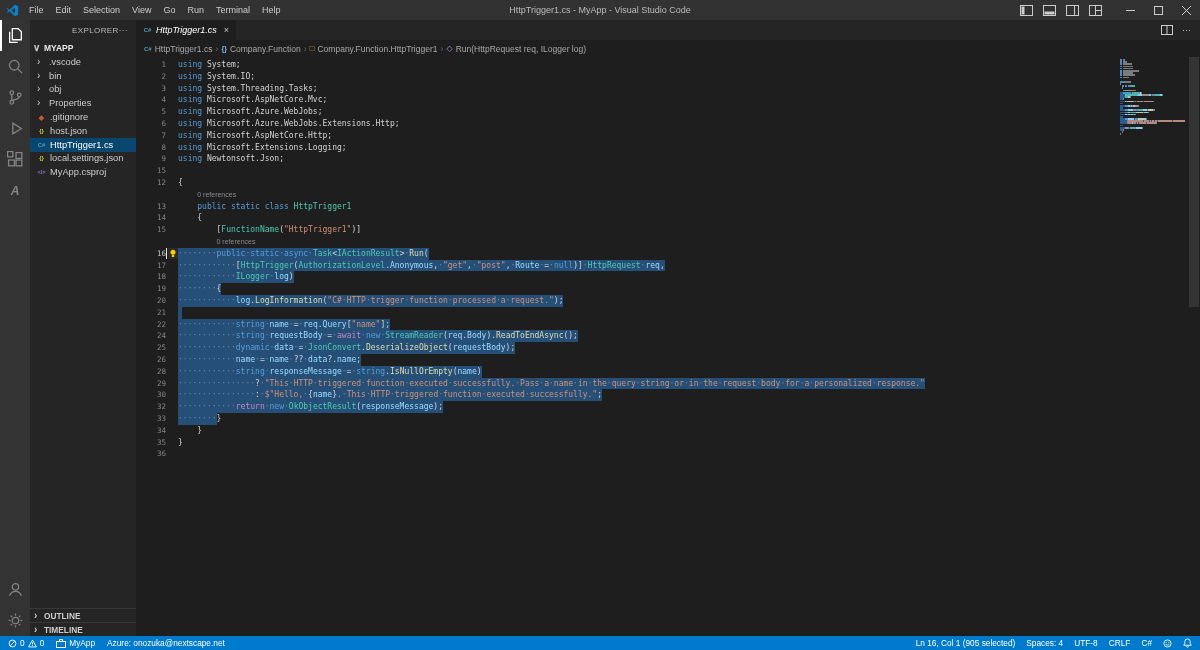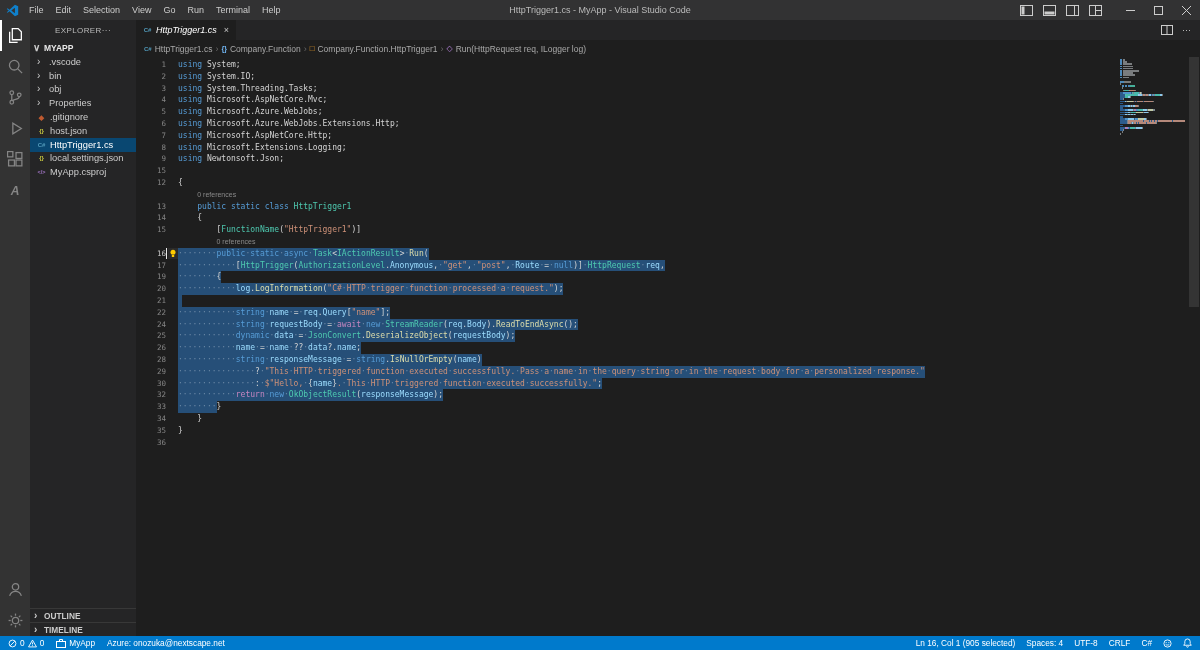--- a/index.html
+++ b/index.html
@@ -25,21 +25,21 @@
   .activitybar { width:30px; background:#333333; display:flex; flex-direction:column; flex:0 0 auto; }
   .ab-item { height:31px; display:flex; align-items:center; justify-content:center; }
   .ab-item svg { width:17px; height:17px; stroke:#858585; fill:none; stroke-width:1.2; }
   .ab-item.active svg { stroke:#ffffff; }
   .ab-item.active { box-shadow:inset 2px 0 0 #ffffff; }
   .ab-spacer { flex:1; }
   .azure-a { font-style:italic; font-weight:bold; font-size:12px; color:#858585; }
 
   .sidebar { width:106px; background:#252526; color:#cccccc; display:flex; flex-direction:column;
     flex:0 0 auto; }
-  .sb-title { height:20px; display:flex; align-items:center; justify-content:center;
+  .sb-title { height:20px; display:flex; align-items:center; justify-content:flex-end;
     padding:0 8px; font-size:8px; color:#bbbbbb; letter-spacing:0.4px; }
   .ws-row { height:15px; display:flex; align-items:center; gap:3px; font-weight:bold;
     font-size:8.5px; color:#e8e8e8; padding-left:3px; }
   .tree { }
   .tree-row { height:13.8px; display:flex; align-items:center; gap:4px; padding-left:7px;
     font-size:9.3px; color:#cccccc; cursor:pointer; white-space:nowrap; }
   .tree-row.selected { background:#094771; color:#ffffff; }
   .tree-chevron { width:8px; font-size:10px; line-height:1; color:#cccccc; }
   .tree-icon { width:9px; font-size:6px; font-weight:bold; text-align:center; line-height:1; }
   .json-icon { color:#cbcb41; } .csharp-icon { color:#519aba; }
@@ -326,20 +326,21 @@
             <div class="code-row"><span class="gutter"></span><span class="line-content codelens" style="padding-left: 31.264px;">0 references</span></div>
             <div class="code-row"><span class="gutter">13</span><span class="line-content"><span class="tk-pln">    </span><span class="tk-kw">public static class </span><span class="tk-type">HttpTrigger1</span></span></div>
             <div class="code-row"><span class="gutter">14</span><span class="line-content"><span class="tk-pln">    {</span></span></div>
             <div class="code-row"><span class="gutter">15</span><span class="line-content"><span class="tk-pln">        [</span><span class="tk-type">FunctionName</span><span class="tk-pln">(</span><span class="tk-str">"HttpTrigger1"</span><span class="tk-pln">)]</span></span></div>
             <div class="code-row"><span class="gutter"></span><span class="line-content codelens" style="padding-left: 50.528px;">0 references</span></div>
             <div class="code-row"><span class="gutter active">16</span><span class="line-content"><span class="sel"><span class="wsdot">········</span><span class="tk-kw">public</span><span class="wsdot">·</span><span class="tk-kw">static</span><span class="wsdot">·</span><span class="tk-kw">async</span><span class="wsdot">·</span><span class="tk-type">Task</span><span class="tk-pln">&lt;</span><span class="tk-type">IActionResult</span><span class="tk-pln">&gt;</span><span class="wsdot">·</span><span class="tk-fn">Run</span><span class="tk-pln">(</span></span><span class="cursor"></span><span class="lightbulb"><svg width="8" height="9" viewBox="0 0 8 9">
                     <circle cx="4" cy="3.2" r="2.5" fill="#ffcc00"></circle>
                     <rect x="2.8" y="6" width="2.4" height="2" fill="#ffcc00"></rect>
                   </svg></span></span></div>
             <div class="code-row"><span class="gutter">17</span><span class="line-content"><span class="sel"><span class="wsdot">············</span><span class="tk-pln">[</span><span class="tk-type">HttpTrigger</span><span class="tk-pln">(</span><span class="tk-type">AuthorizationLevel</span><span class="tk-pln">.</span><span class="tk-var">Anonymous</span><span class="tk-pln">,</span><span class="wsdot">·</span><span class="tk-str">"get"</span><span class="tk-pln">,</span><span class="wsdot">·</span><span class="tk-str">"post"</span><span class="tk-pln">,</span><span class="wsdot">·</span><span class="tk-var">Route</span><span class="wsdot">·</span><span class="tk-pln">=</span><span class="wsdot">·</span><span class="tk-kw">null</span><span class="tk-pln">)]</span><span class="wsdot">·</span><span class="tk-type">HttpRequest</span><span class="wsdot">·</span><span class="tk-var">req</span><span class="tk-pln">,</span></span></span></div>
+            <div class="code-row"><span class="gutter">18</span><span class="line-content"><span class="sel"><span class="wsdot">············</span><span class="tk-type">ILogger</span><span class="wsdot">·</span><span class="tk-var">log</span><span class="tk-pln">)</span></span></span></div>
             <div class="code-row"><span class="gutter">19</span><span class="line-content"><span class="sel"><span class="wsdot">········</span><span class="tk-pln">{</span></span></span></div>
             <div class="code-row"><span class="gutter">20</span><span class="line-content"><span class="sel"><span class="wsdot">············</span><span class="tk-var">log</span><span class="tk-pln">.</span><span class="tk-fn">LogInformation</span><span class="tk-pln">(</span><span class="tk-str">"C#</span><span class="wsdot">·</span><span class="tk-str">HTTP</span><span class="wsdot">·</span><span class="tk-str">trigger</span><span class="wsdot">·</span><span class="tk-str">function</span><span class="wsdot">·</span><span class="tk-str">processed</span><span class="wsdot">·</span><span class="tk-str">a</span><span class="wsdot">·</span><span class="tk-str">request."</span><span class="tk-pln">);</span></span></span></div>
             <div class="code-row"><span class="gutter">21</span><span class="line-content"><span class="sel sel-empty"></span></span></div>
             <div class="code-row"><span class="gutter">22</span><span class="line-content"><span class="sel"><span class="wsdot">············</span><span class="tk-kw">string</span><span class="wsdot">·</span><span class="tk-var">name</span><span class="wsdot">·</span><span class="tk-pln">=</span><span class="wsdot">·</span><span class="tk-var">req</span><span class="tk-pln">.</span><span class="tk-var">Query</span><span class="tk-pln">[</span><span class="tk-str">"name"</span><span class="tk-pln">];</span></span></span></div>
             <div class="code-row"><span class="gutter">24</span><span class="line-content"><span class="sel"><span class="wsdot">············</span><span class="tk-kw">string</span><span class="wsdot">·</span><span class="tk-var">requestBody</span><span class="wsdot">·</span><span class="tk-pln">=</span><span class="wsdot">·</span><span class="tk-ctrl">await</span><span class="wsdot">·</span><span class="tk-kw">new</span><span class="wsdot">·</span><span class="tk-type">StreamReader</span><span class="tk-pln">(</span><span class="tk-var">req</span><span class="tk-pln">.</span><span class="tk-var">Body</span><span class="tk-pln">).</span><span class="tk-fn">ReadToEndAsync</span><span class="tk-pln">();</span></span></span></div>
             <div class="code-row"><span class="gutter">25</span><span class="line-content"><span class="sel"><span class="wsdot">············</span><span class="tk-kw">dynamic</span><span class="wsdot">·</span><span class="tk-var">data</span><span class="wsdot">·</span><span class="tk-pln">=</span><span class="wsdot">·</span><span class="tk-type">JsonConvert</span><span class="tk-pln">.</span><span class="tk-fn">DeserializeObject</span><span class="tk-pln">(</span><span class="tk-var">requestBody</span><span class="tk-pln">);</span></span></span></div>
             <div class="code-row"><span class="gutter">26</span><span class="line-content"><span class="sel"><span class="wsdot">············</span><span class="tk-var">name</span><span class="wsdot">·</span><span class="tk-pln">=</span><span class="wsdot">·</span><span class="tk-var">name</span><span class="wsdot">·</span><span class="tk-pln">??</span><span class="wsdot">·</span><span class="tk-var">data</span><span class="tk-pln">?.</span><span class="tk-var">name</span><span class="tk-pln">;</span></span></span></div>
             <div class="code-row"><span class="gutter">28</span><span class="line-content"><span class="sel"><span class="wsdot">············</span><span class="tk-kw">string</span><span class="wsdot">·</span><span class="tk-var">responseMessage</span><span class="wsdot">·</span><span class="tk-pln">=</span><span class="wsdot">·</span><span class="tk-kw">string</span><span class="tk-pln">.</span><span class="tk-fn">IsNullOrEmpty</span><span class="tk-pln">(</span><span class="tk-var">name</span><span class="tk-pln">)</span></span></span></div>
             <div class="code-row"><span class="gutter">29</span><span class="line-content"><span class="sel"><span class="wsdot">················</span><span class="tk-pln">?</span><span class="wsdot">·</span><span class="tk-str">"This</span><span class="wsdot">·</span><span class="tk-str">HTTP</span><span class="wsdot">·</span><span class="tk-str">triggered</span><span class="wsdot">·</span><span class="tk-str">function</span><span class="wsdot">·</span><span class="tk-str">executed</span><span class="wsdot">·</span><span class="tk-str">successfully.</span><span class="wsdot">·</span><span class="tk-str">Pass</span><span class="wsdot">·</span><span class="tk-str">a</span><span class="wsdot">·</span><span class="tk-str">name</span><span class="wsdot">·</span><span class="tk-str">in</span><span class="wsdot">·</span><span class="tk-str">the</span><span class="wsdot">·</span><span class="tk-str">query</span><span class="wsdot">·</span><span class="tk-str">string</span><span class="wsdot">·</span><span class="tk-str">or</span><span class="wsdot">·</span><span class="tk-str">in</span><span class="wsdot">·</span><span class="tk-str">the</span><span class="wsdot">·</span><span class="tk-str">request</span><span class="wsdot">·</span><span class="tk-str">body</span><span class="wsdot">·</span><span class="tk-str">for</span><span class="wsdot">·</span><span class="tk-str">a</span><span class="wsdot">·</span><span class="tk-str">personalized</span><span class="wsdot">·</span><span class="tk-str">response."</span></span></span></div>
             <div class="code-row"><span class="gutter">30</span><span class="line-content"><span class="sel"><span class="wsdot">················</span><span class="tk-pln">:</span><span class="wsdot">·</span><span class="tk-str">$"Hello,</span><span class="wsdot">·</span><span class="tk-pln">{</span><span class="tk-var">name</span><span class="tk-pln">}</span><span class="tk-str">.</span><span class="wsdot">·</span><span class="tk-str">This</span><span class="wsdot">·</span><span class="tk-str">HTTP</span><span class="wsdot">·</span><span class="tk-str">triggered</span><span class="wsdot">·</span><span class="tk-str">function</span><span class="wsdot">·</span><span class="tk-str">executed</span><span class="wsdot">·</span><span class="tk-str">successfully."</span><span class="tk-pln">;</span></span></span></div>

